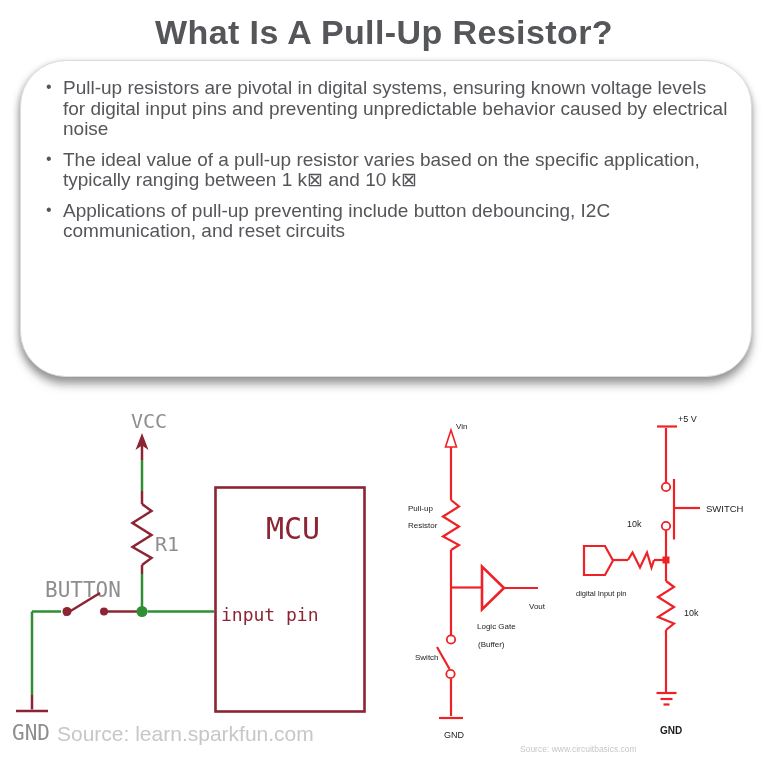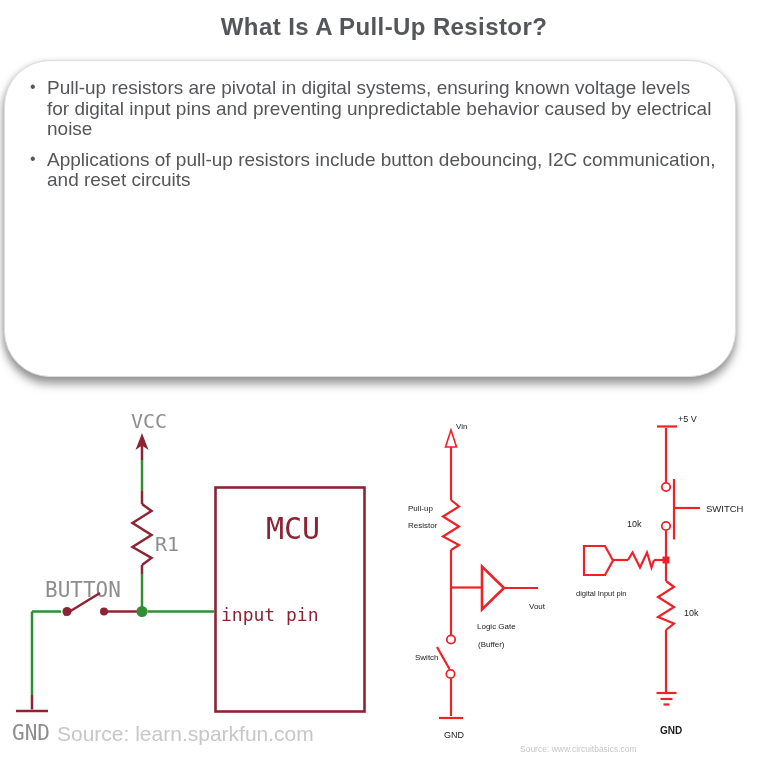--- a/index.html
+++ b/index.html
@@ -4,25 +4,25 @@
 <style>
   html,body{margin:0;padding:0;}
   body{
     width:768px;height:768px;position:relative;overflow:hidden;
     background:#ffffff;
     font-family:"Liberation Sans", sans-serif;
   }
   .page-title{
     position:absolute;top:13px;left:0;width:768px;
     text-align:center;margin:0;
-    font-size:24px;font-weight:600;letter-spacing:.4px;
+    font-size:34px;font-weight:600;letter-spacing:.4px;
     color:var(--text,#55565a);
   }
   .info-card{
-    position:absolute;left:4px;top:60px;width:732px;height:317px;
+    position:absolute;left:20px;top:60px;width:732px;height:317px;
     box-sizing:border-box;
     background:#ffffff;
     border:1px solid #dcdcdc;
     border-radius:46px;
     box-shadow:0 8px 9px rgba(105,105,105,.55), 0 2px 5px rgba(150,150,150,.35), -2px 2px 6px rgba(170,170,170,.35);
     padding:17px 18px 0 16px;
   }
   .info-card ul{list-style:none;margin:0;padding:0;}
   .info-card li{
     position:relative;
@@ -52,21 +52,22 @@
   .lbl-src{fill:var(--source_gray,#c7c7c7);font-family:"Liberation Sans",sans-serif;}
 </style>
 </head>
 <body>
 
 <h1 class="page-title">What Is A Pull-Up Resistor?</h1>
 
 <div class="info-card">
   <ul>
     <li>Pull-up resistors are pivotal in digital systems, ensuring known voltage levels for digital input pins and preventing unpredictable behavior caused by electrical noise</li>
-    <li>Applications of pull-up resistors include button debouncing, I2C communication, and reset circuits</li>
+    <li>The ideal value of a pull-up resistor varies based on the specific application, typically ranging between 1 k⊠ and 10 k⊠</li>
+    <li>Applications of pull-up preventing include button debouncing, I2C communication, and reset circuits</li>
   </ul>
 </div>
 
 <svg class="diagram" viewBox="0 0 768 380" width="768" height="380" xmlns="http://www.w3.org/2000/svg">
 
   <g>
     <text class="lbl-gray" x="131" y="40" font-size="20">VCC</text>
     <polygon class="fm" points="142,45 135.5,62 142,57.5 148.5,62"></polygon>
     <line class="wm" x1="142" y1="57" x2="142" y2="72"></line>
     <line class="wg" x1="142" y1="72" x2="142" y2="103"></line>

